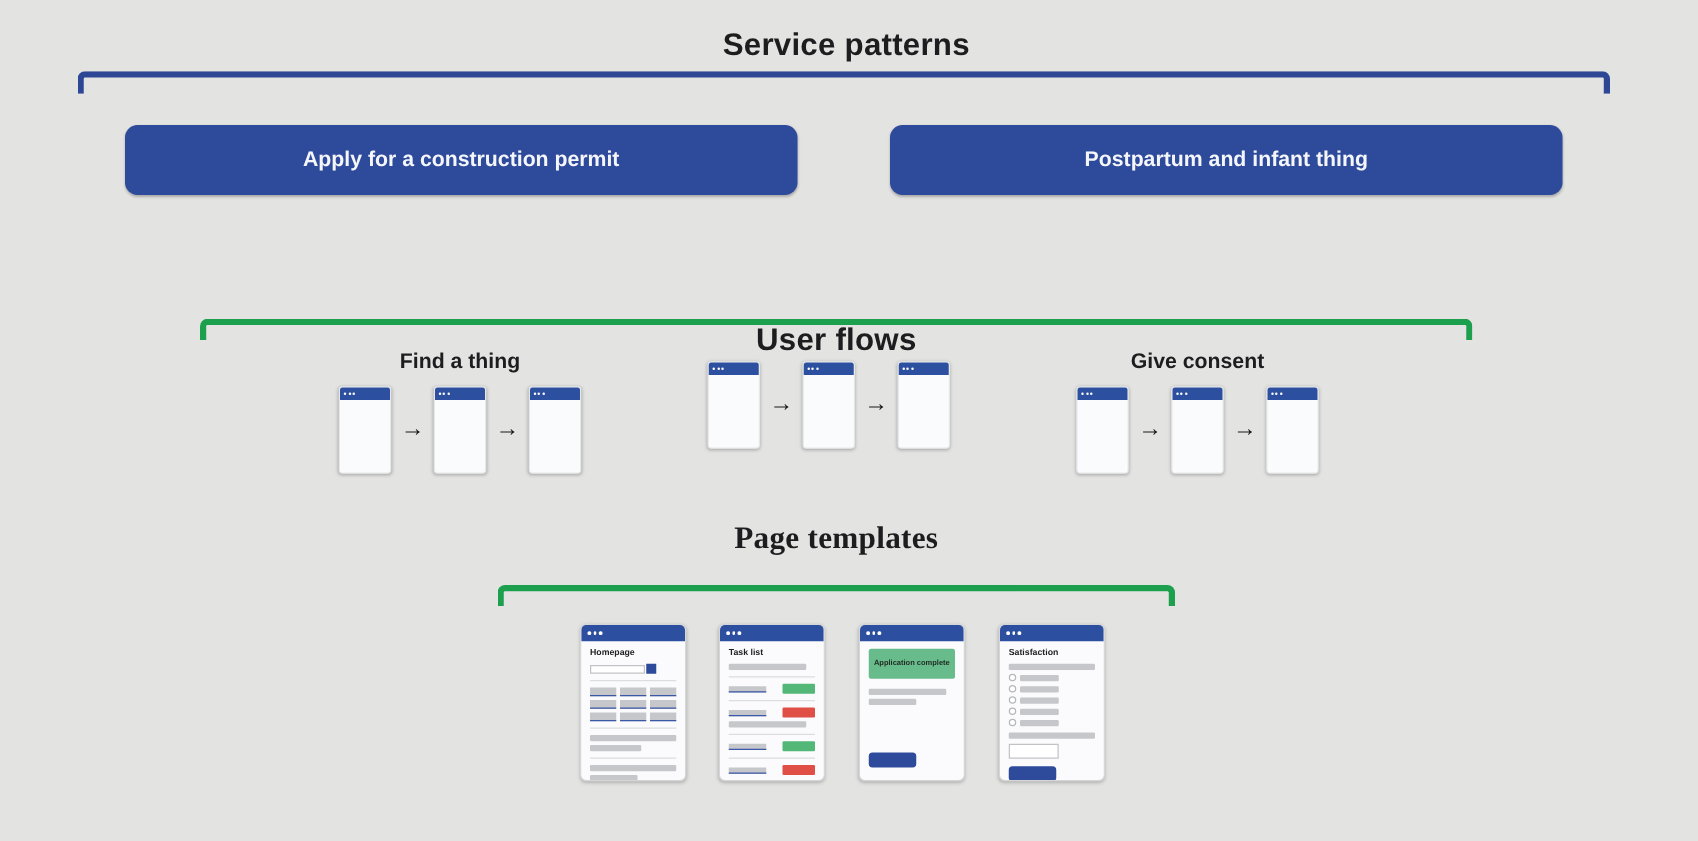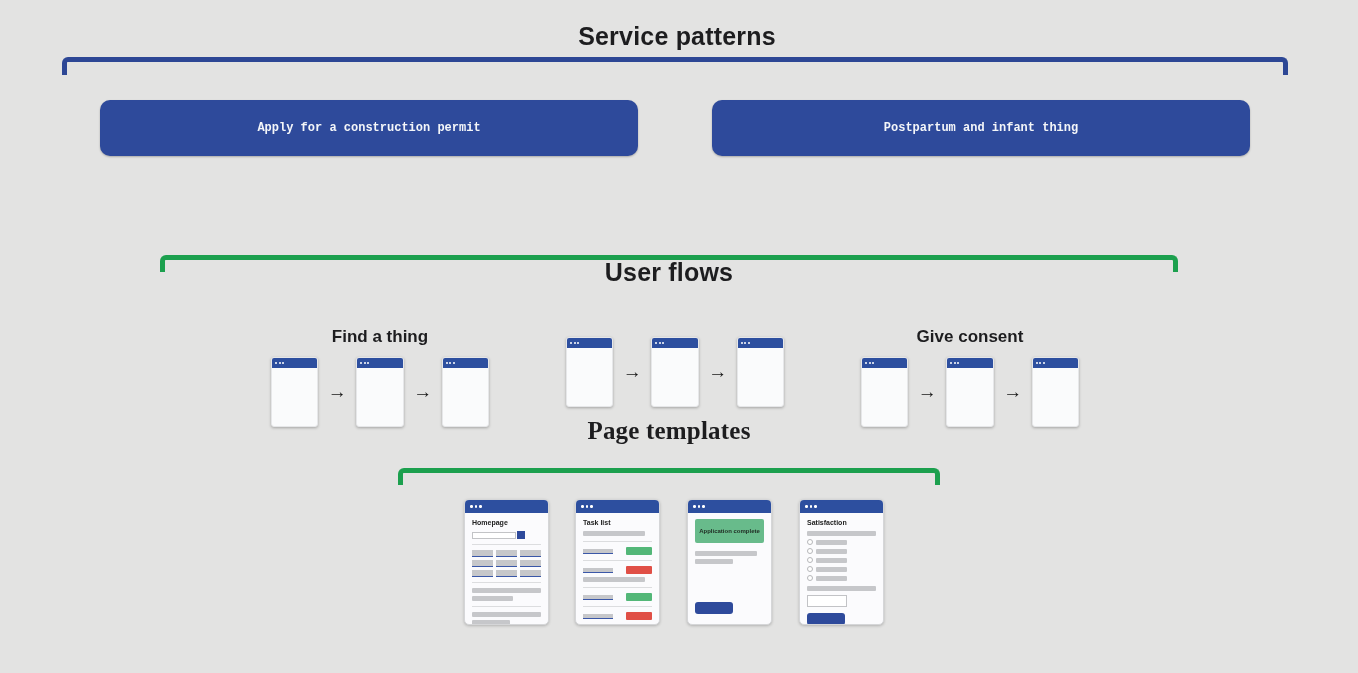--- a/index.html
+++ b/index.html
@@ -15,25 +15,25 @@
   .abs{position:absolute;}
   .h1{font-size:25px;font-weight:bold;text-align:center;letter-spacing:.2px;color:var(--ink);}
 
   
   .bracket{border-top:5px solid;border-left:5px solid;border-right:5px solid;border-radius:6px 6px 0 0;}
   .bracket.blue{border-color:var(--bracket-blue);}
   .bracket.green{border-color:var(--bracket-green);}
 
   
   .sp-btn{position:absolute;top:100px;width:538px;height:56px;background:var(--primary-blue);
-    border-radius:10px;color:#f4f6f9;font-size:12px;font-weight:bold;display:flex;align-items:center;
-    justify-content:center;box-shadow:0 1px 2px rgba(0,0,0,.25);border:none;cursor:pointer;font-family:Liberation Mono, monospace;}
+    border-radius:10px;color:#f4f6f9;font-size:17px;font-weight:bold;display:flex;align-items:center;
+    justify-content:center;box-shadow:0 1px 2px rgba(0,0,0,.25);border:none;cursor:pointer;}
 
   
-  .flow{position:absolute;top:279px;width:218px;margin-top:48px;}
+  .flow{position:absolute;top:279px;width:194px;}
   .flow-label{font-size:17px;font-weight:bold;text-align:center;color:var(--ink);}
   .flow-row{display:flex;margin-top:10px;align-items:stretch;}
   .win{width:50px;height:70px;background:#fafbfc;border:1px solid #e6e7e9;border-radius:3px;
     box-shadow:0 1px 3px rgba(0,0,0,.28);}
   .win-bar{height:10px;background:#2d4f9f;border-radius:2px 2px 0 0;display:flex;align-items:center;padding-left:3px;}
   .dots{display:flex;gap:1.5px;}
   .dots i{width:2px;height:2px;border-radius:50%;background:#fff;display:block;}
   .arrow{width:40px;line-height:70px;text-align:center;font-size:19px;font-weight:bold;color:#141414;}
 
   

